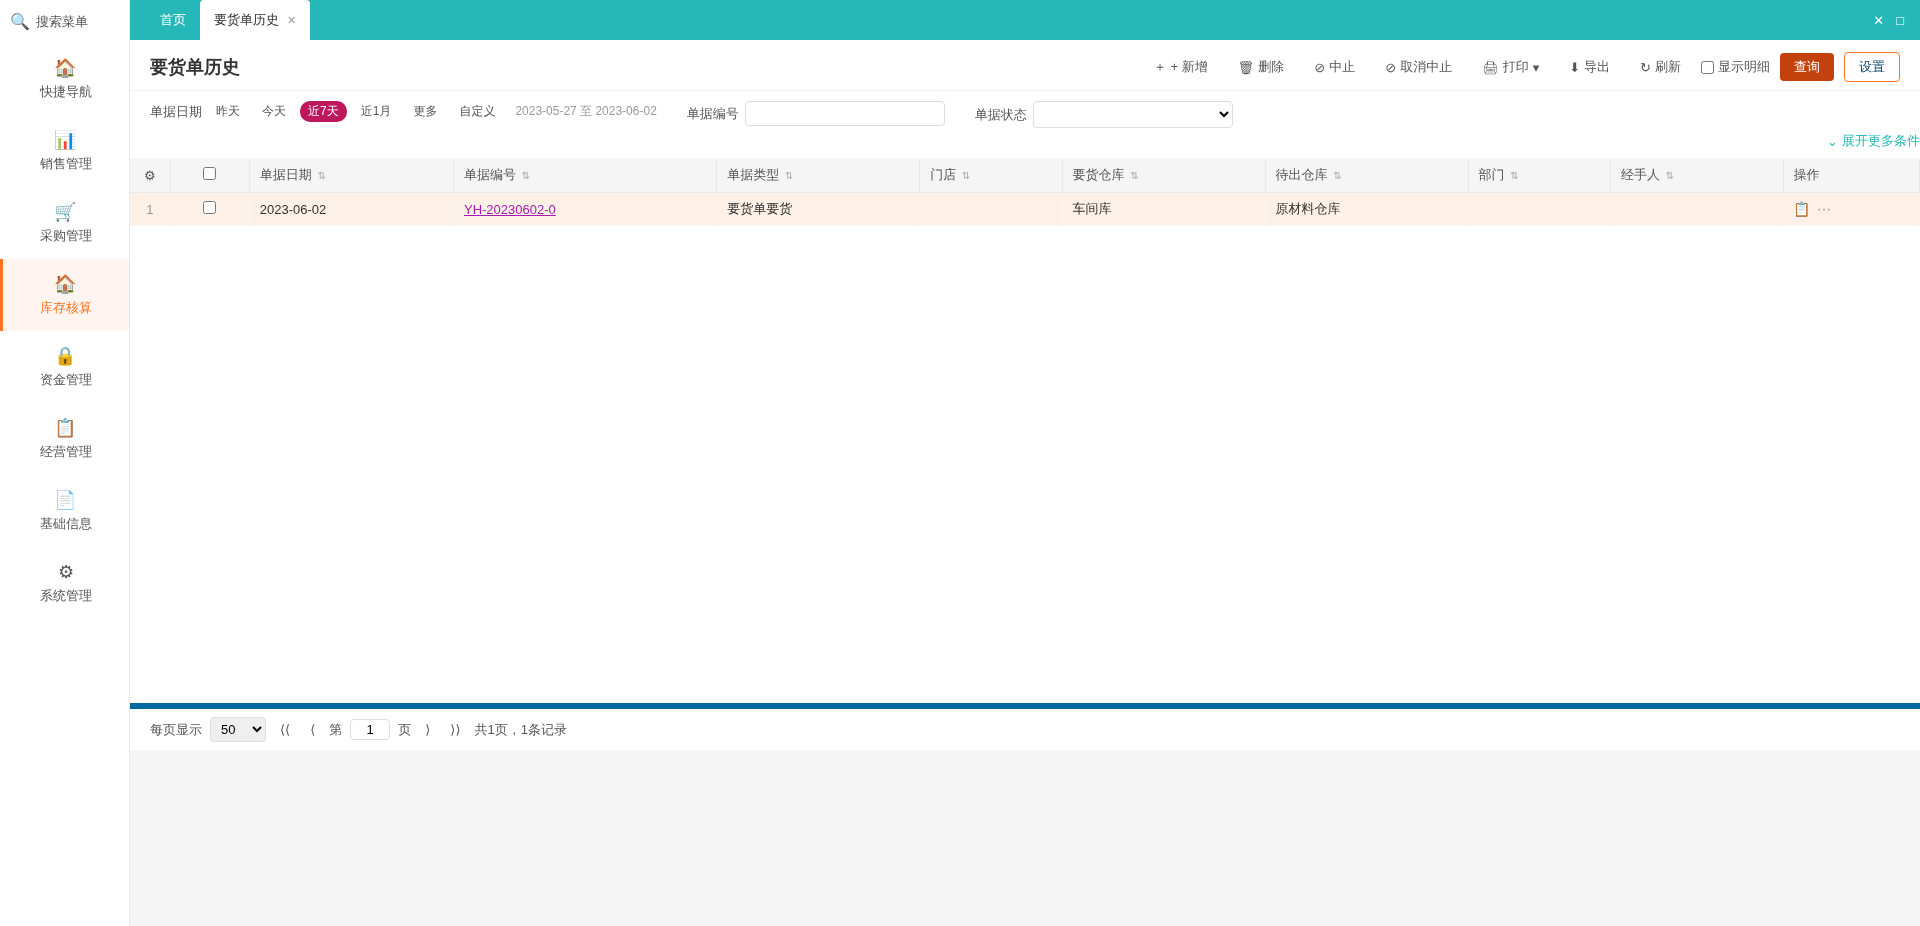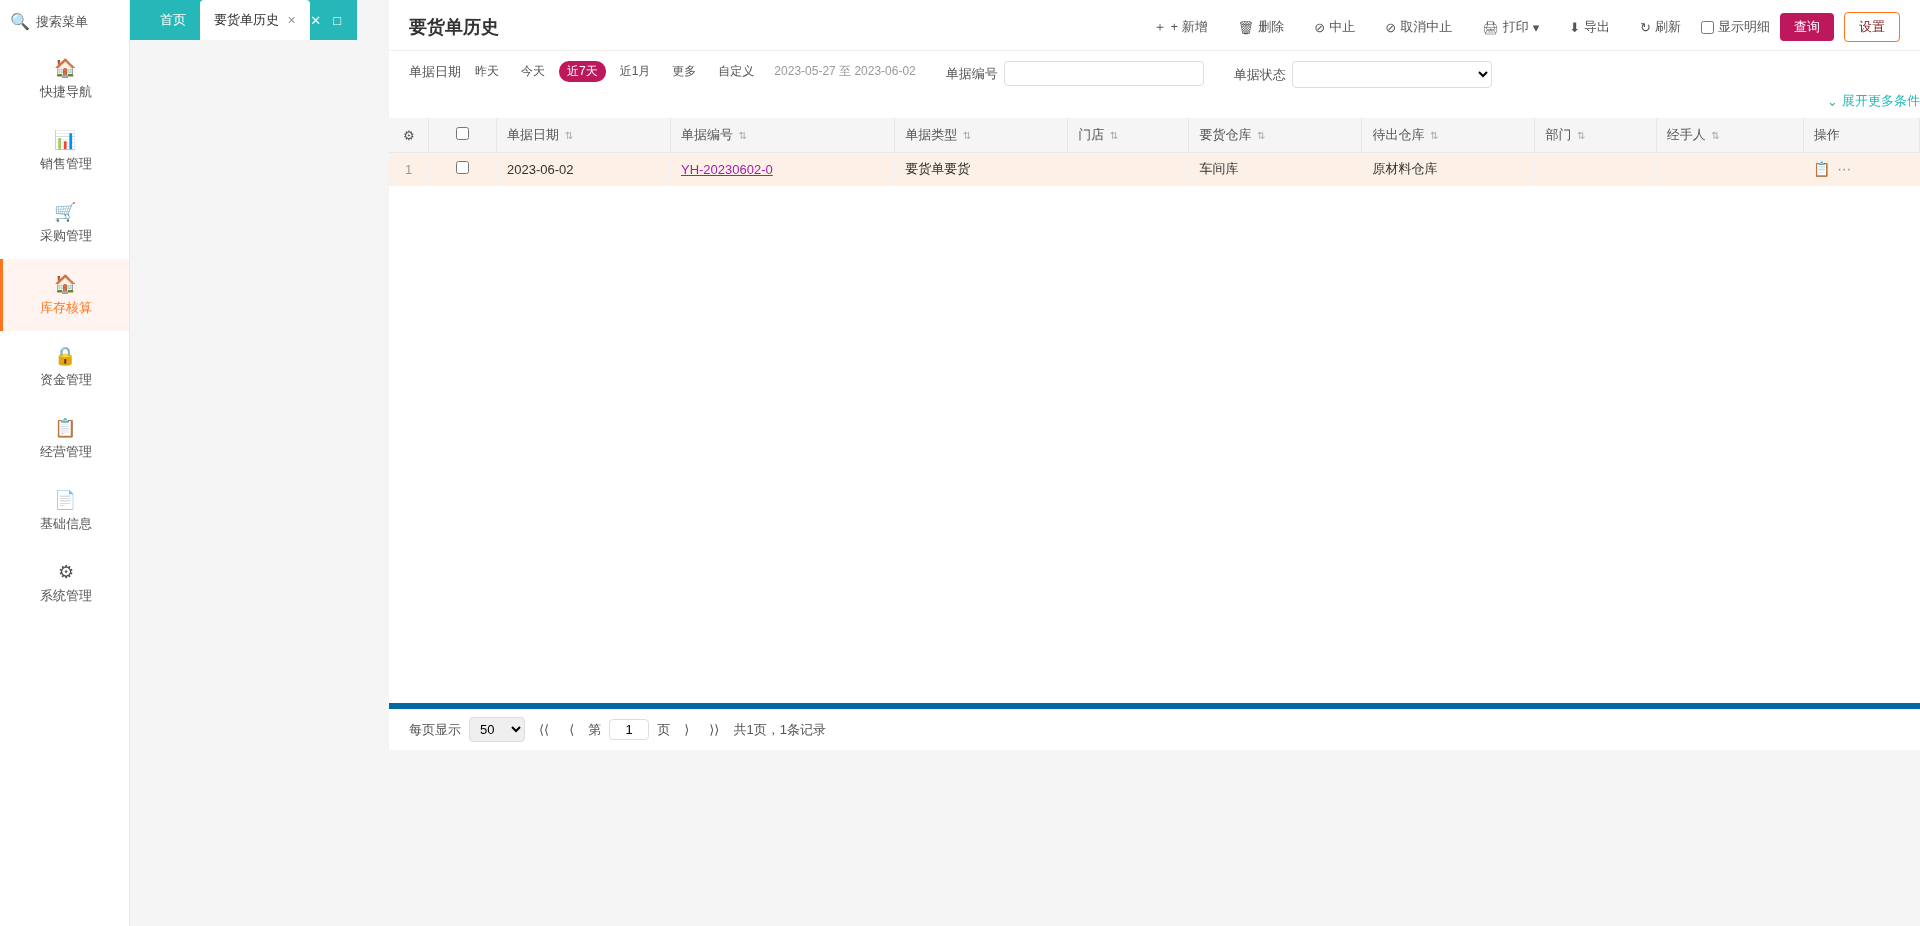--- a/index.html
+++ b/index.html
@@ -41,23 +41,23 @@
       cursor: pointer;
       color: #555;
       font-size: 13px;
     }
     .sidebar-search .icon { margin-right: 6px; font-size: 16px; }
 
     
     .main-content {
       flex: 1;
       display: flex;
+      flex-direction: column;
       height: 750px;
       overflow: hidden;
-      gap: 32px;
     }
 
     
     .top-bar {
       background: #26b8b8;
       height: 40px;
       display: flex;
       align-items: center;
       padding: 0 16px;
       flex-shrink: 0;
@@ -125,28 +125,28 @@
       align-items: center;
       gap: 4px;
       padding: 4px 10px;
       background: none;
       border: none;
       cursor: pointer;
       font-size: 13px;
       color: #555;
     }
     .toolbar-btn.primary {
-      background: #be185d;
+      background: #c2410c;
       color: #fff;
       border-radius: 4px;
       padding: 5px 14px;
     }
     .toolbar-btn.secondary {
       background: #fff;
-      color: #7f1d1d;
+      color: #0c4a6e;
       border: 1px solid #ff7420;
       border-radius: 4px;
       padding: 5px 14px;
     }
     .show-detail-label {
       display: flex;
       align-items: center;
       gap: 4px;
       font-size: 13px;
       color: #555;

